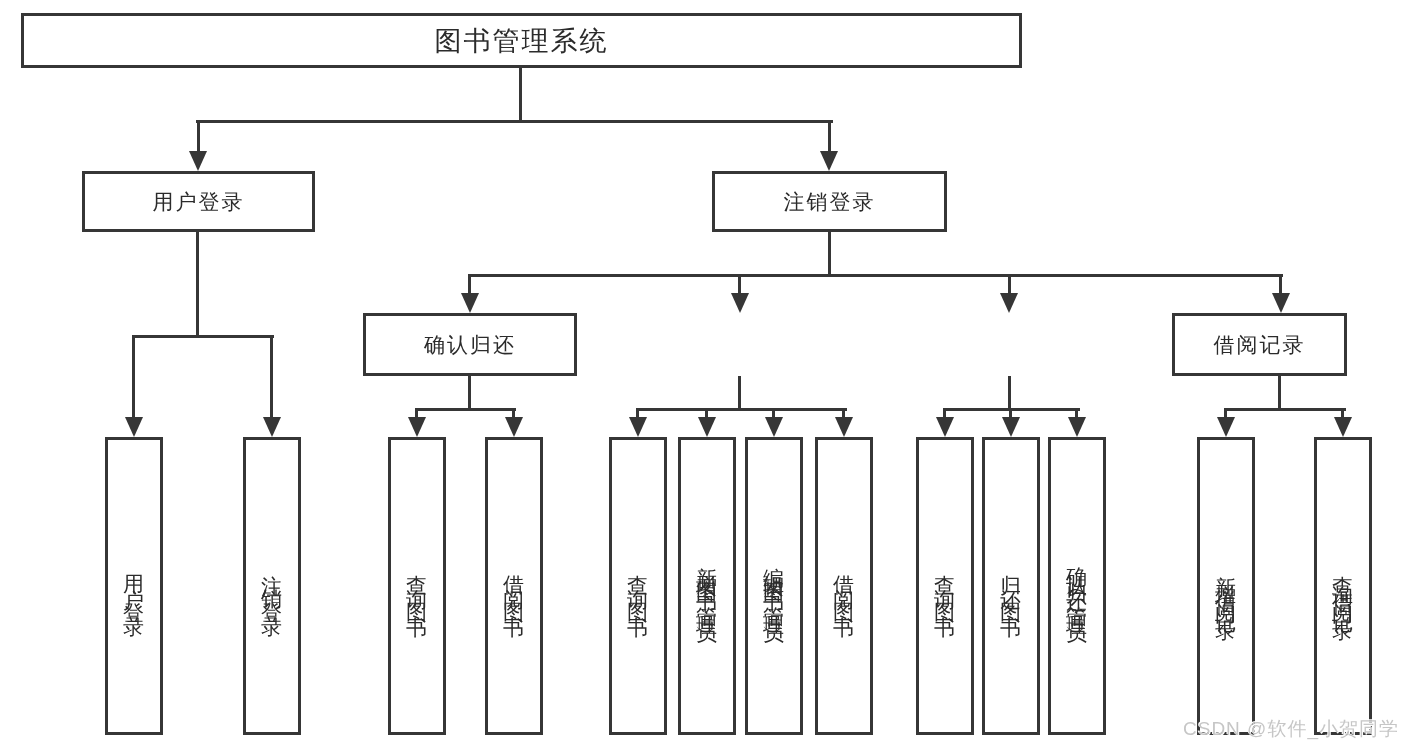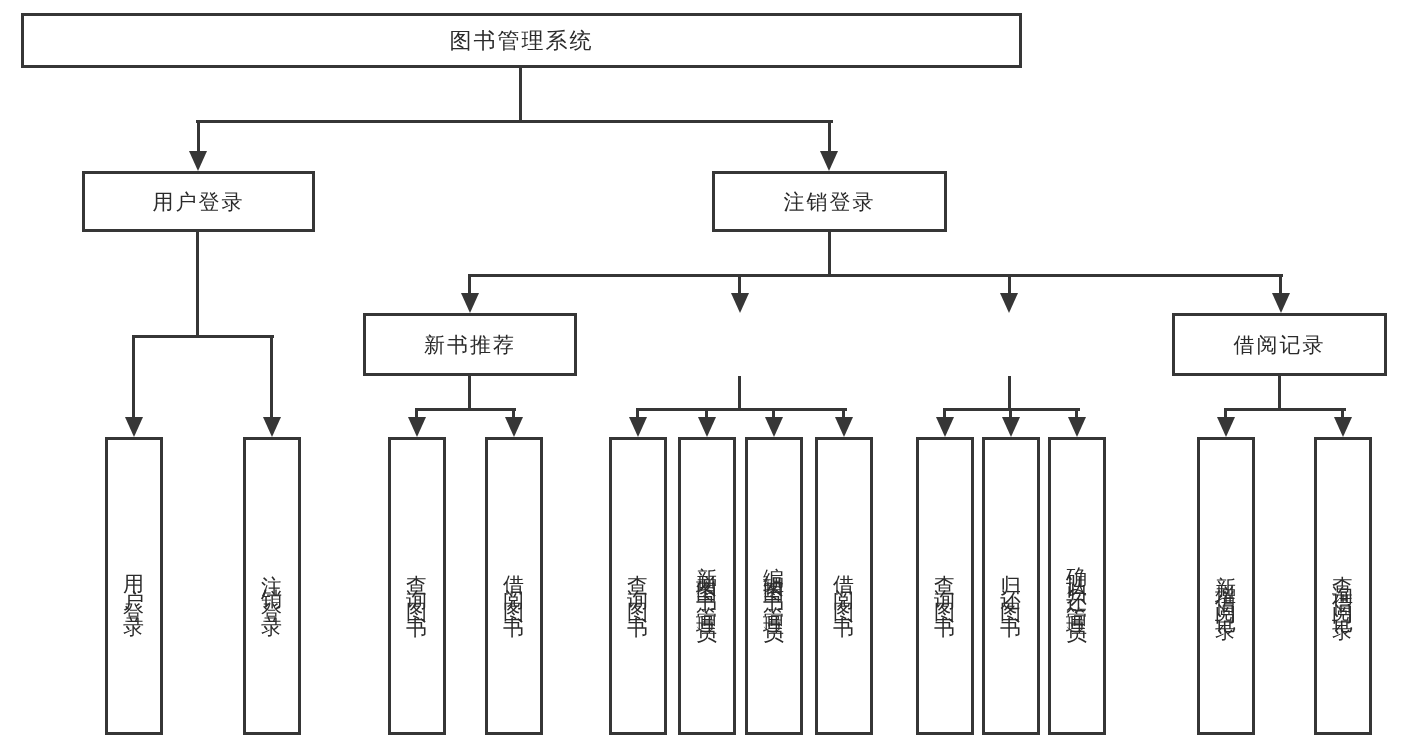--- a/index.html
+++ b/index.html
@@ -18,21 +18,21 @@
     background: #ffffff;
     border: 3px solid #363636;
     display: flex;
     align-items: center;
     justify-content: center;
     font-size: 21px;
     letter-spacing: 2px;
     color: #2b2b2b;
     z-index: 2;
   }
-  .title-box { font-size: 22px; }
+  .title-box { font-size: 27px; }
   .leaf {
     position: absolute;
     box-sizing: border-box;
     background: #ffffff;
     border: 3px solid #363636;
     width: 58px;
     top: 437px;
     height: 298px;
     display: flex;
     align-items: center;
@@ -113,23 +113,23 @@
   <div class="vline" style="left:468px; top:274px; height:21px;"></div>
   <div class="ahead" style="left:461px; top:293px;"></div>
   <div class="vline" style="left:738px; top:274px; height:21px;"></div>
   <div class="ahead" style="left:731px; top:293px;"></div>
   <div class="vline" style="left:1008px; top:274px; height:21px;"></div>
   <div class="ahead" style="left:1000px; top:293px;"></div>
   <div class="vline" style="left:1279px; top:274px; height:21px;"></div>
   <div class="ahead" style="left:1272px; top:293px;"></div>
 
   <div class="box" style="left:363px; top:313px; width:214px; height:63px;">
-    <span>新书推荐</span>
-  </div>
-  <div class="box" style="left:1172px; top:313px; width:215px; height:63px;">
+    <span>确认归还</span>
+  </div>
+  <div class="box" style="left:1172px; top:313px; width:175px; height:63px;">
     <span>借阅记录</span>
   </div>
 
   <div class="vline" style="left:468px; top:376px; height:34px;"></div>
   <div class="hline" style="left:415px; top:408px; width:101px;"></div>
   <div class="vline" style="left:415px; top:408px; height:12px;"></div>
   <div class="ahead" style="left:408px; top:417px;"></div>
   <div class="vline" style="left:512px; top:408px; height:12px;"></div>
   <div class="ahead" style="left:505px; top:417px;"></div>
 
@@ -197,14 +197,15 @@
     <span class="vtext ls8">确认归还（管理员）</span>
   </div>
 
   <div class="leaf" style="left:1197px;">
     <span class="vtext ls9">新增借阅记录</span>
   </div>
   <div class="leaf" style="left:1314px;">
     <span class="vtext ls9">查询借阅记录</span>
   </div>
 
+  <div class="watermark">CSDN @软件_小贺同学</div>
 
 </div>
 
 </body></html>

